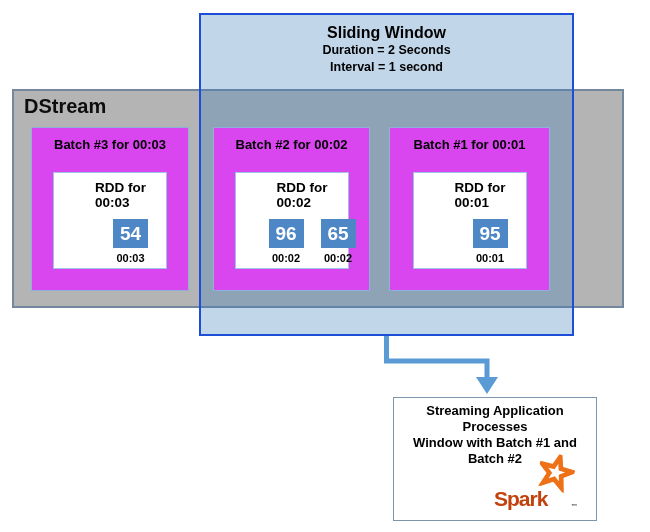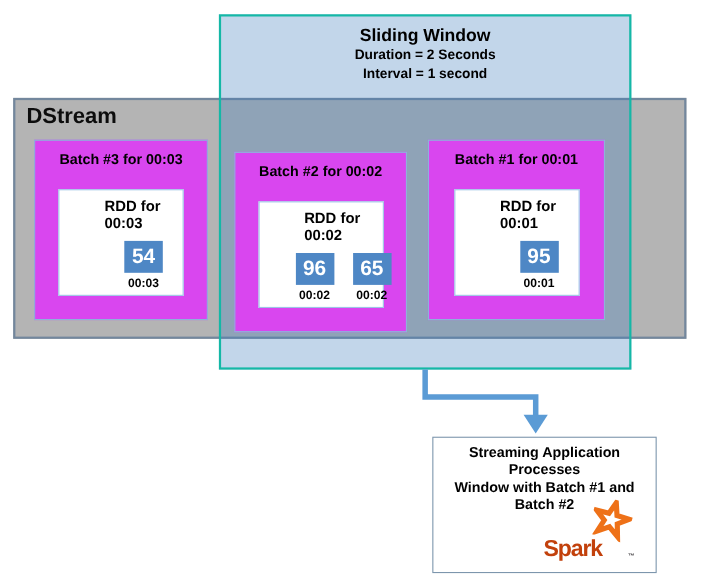--- a/index.html
+++ b/index.html
@@ -3,41 +3,41 @@
 <meta charset="utf-8">
 <style>
   html,body{margin:0;padding:0;background:#fff;}
   *{box-sizing:border-box;font-family:"Liberation Sans","DejaVu Sans",sans-serif;}
   #canvas{position:relative;width:650px;height:532px;background:#fff;overflow:hidden;}
 
   
   .window{
     position:absolute;left:199px;top:13px;width:375px;height:323px;
     background:rgba(65,126,190,0.32);
-    border:2px solid #14b8a6;
+    border:2px solid #1d4ed8;
     z-index:2;text-align:center;color:#000;
   }
   .window-title{margin-top:9px;font-size:16px;font-weight:700;}
   .window-line{font-size:12.5px;font-weight:700;line-height:1.32;}
 
   
   .dstream{
     position:absolute;left:12px;top:89px;width:612px;height:219px;
     background:#b4b4b4;border:2px solid #73879d;z-index:1;
   }
   .dstream-label{position:absolute;left:10px;top:4px;font-size:20px;font-weight:700;color:#0d0d0d;}
 
   
   .batch{
     position:absolute;top:127px;height:164px;
     background:#d946ef;border:1.5px solid #8db2da;
     z-index:3;display:flex;flex-direction:column;align-items:center;
   }
   #batch3{left:31px;width:158px;}
-  #batch2{left:213px;width:157px;margin-top:11px;}
+  #batch2{left:213px;width:157px;}
   #batch1{left:389px;width:161px;}
   .batch-label{margin-top:9px;font-size:13px;font-weight:700;color:#000;}
 
   .rdd{
     margin-top:20px;width:114px;height:97px;background:#fff;
     border:1px solid #9cc2e5;display:flex;flex-direction:column;align-items:center;padding-left:41px;
   }
   .rdd-label{margin-top:7px;font-size:13.5px;font-weight:700;color:#000;}
   .cells{display:flex;gap:17px;margin-top:9px;}
   .cellgroup{display:flex;flex-direction:column;align-items:center;}

